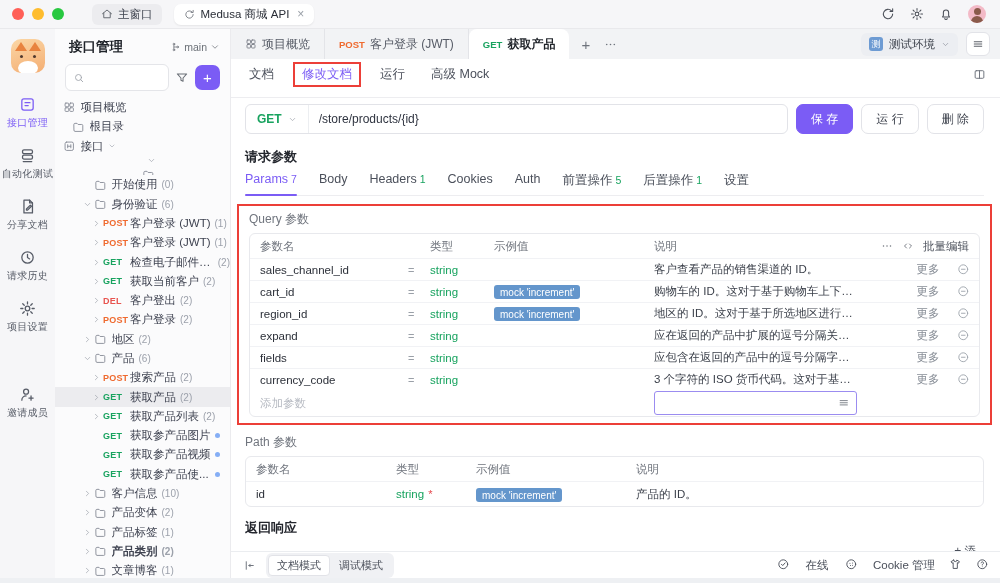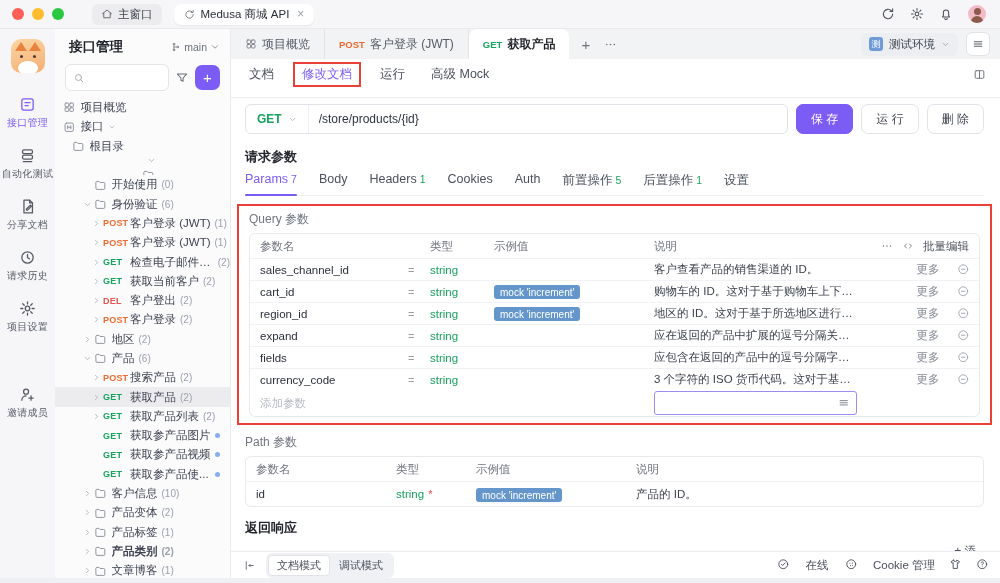--- a/index.html
+++ b/index.html
@@ -310,41 +310,41 @@
             <i class="ticon" style="display: inline-flex;">
               <svg class="ic" viewBox="0 0 24 24" fill="none" stroke="currentColor" stroke-width="1.8" stroke-linecap="round" stroke-linejoin="round">
                 <rect x="4" y="4" width="7" height="7" rx="1.5"></rect>
                 <rect x="13" y="4" width="7" height="7" rx="1.5"></rect>
                 <rect x="4" y="13" width="7" height="7" rx="1.5"></rect>
                 <rect x="13" y="13" width="7" height="7" rx="1.5"></rect>
               </svg>
             </i>
             <span class="tlabel">项目概览</span>
           </div>
+          <div class="tree-row" style="padding-left: 17px;">
+            <i class="ticon" style="display: inline-flex;">
+              <svg class="ic" viewBox="0 0 24 24" fill="none" stroke="currentColor" stroke-width="1.8" stroke-linecap="round" stroke-linejoin="round">
+                <path d="M3.5 6.5c0-1.1.9-2 2-2h4.2l2 2.2h7a2 2 0 0 1 2 2V18a2 2 0 0 1-2 2h-13a2 2 0 0 1-2-2z"></path>
+              </svg>
+            </i>
+            <span class="tlabel">根目录</span>
+          </div>
           <div class="tree-row" style="padding-left: 8px;">
             <i class="ticon" style="display: inline-flex;">
               <svg class="ic" viewBox="0 0 24 24" fill="none" stroke="currentColor" stroke-width="1.8" stroke-linecap="round" stroke-linejoin="round">
                 <rect x="4" y="4" width="16" height="16" rx="3"></rect>
                 <path d="M9 9v6M9 12h6M15 9v6"></path>
               </svg>
             </i>
             <span class="tlabel">接口</span>
             <i class="seccaret" style="display: inline-flex;">
               <svg class="ic" viewBox="0 0 24 24" fill="none" stroke="currentColor" stroke-width="1.8" stroke-linecap="round" stroke-linejoin="round">
                 <path d="m6 9 6 6 6-6"></path>
               </svg>
             </i>
-          </div>
-          <div class="tree-row" style="padding-left: 17px;">
-            <i class="ticon" style="display: inline-flex;">
-              <svg class="ic" viewBox="0 0 24 24" fill="none" stroke="currentColor" stroke-width="1.8" stroke-linecap="round" stroke-linejoin="round">
-                <path d="M3.5 6.5c0-1.1.9-2 2-2h4.2l2 2.2h7a2 2 0 0 1 2 2V18a2 2 0 0 1-2 2h-13a2 2 0 0 1-2-2z"></path>
-              </svg>
-            </i>
-            <span class="tlabel">根目录</span>
           </div>
           <div class="tree-row" style="padding-left: 17px; flex-direction: column;">
             <i class="caret" style="display: inline-flex;">
               <svg class="ic" viewBox="0 0 24 24" fill="none" stroke="currentColor" stroke-width="1.8" stroke-linecap="round" stroke-linejoin="round">
                 <path d="m6 9 6 6 6-6"></path>
               </svg>
             </i>
             <i class="ticon" style="display: inline-flex;">
               <svg class="ic" viewBox="0 0 24 24" fill="none" stroke="currentColor" stroke-width="1.8" stroke-linecap="round" stroke-linejoin="round">
                 <path d="M3.5 6.5c0-1.1.9-2 2-2h4.2l2 2.2h7a2 2 0 0 1 2 2V18a2 2 0 0 1-2 2h-13a2 2 0 0 1-2-2z"></path>

